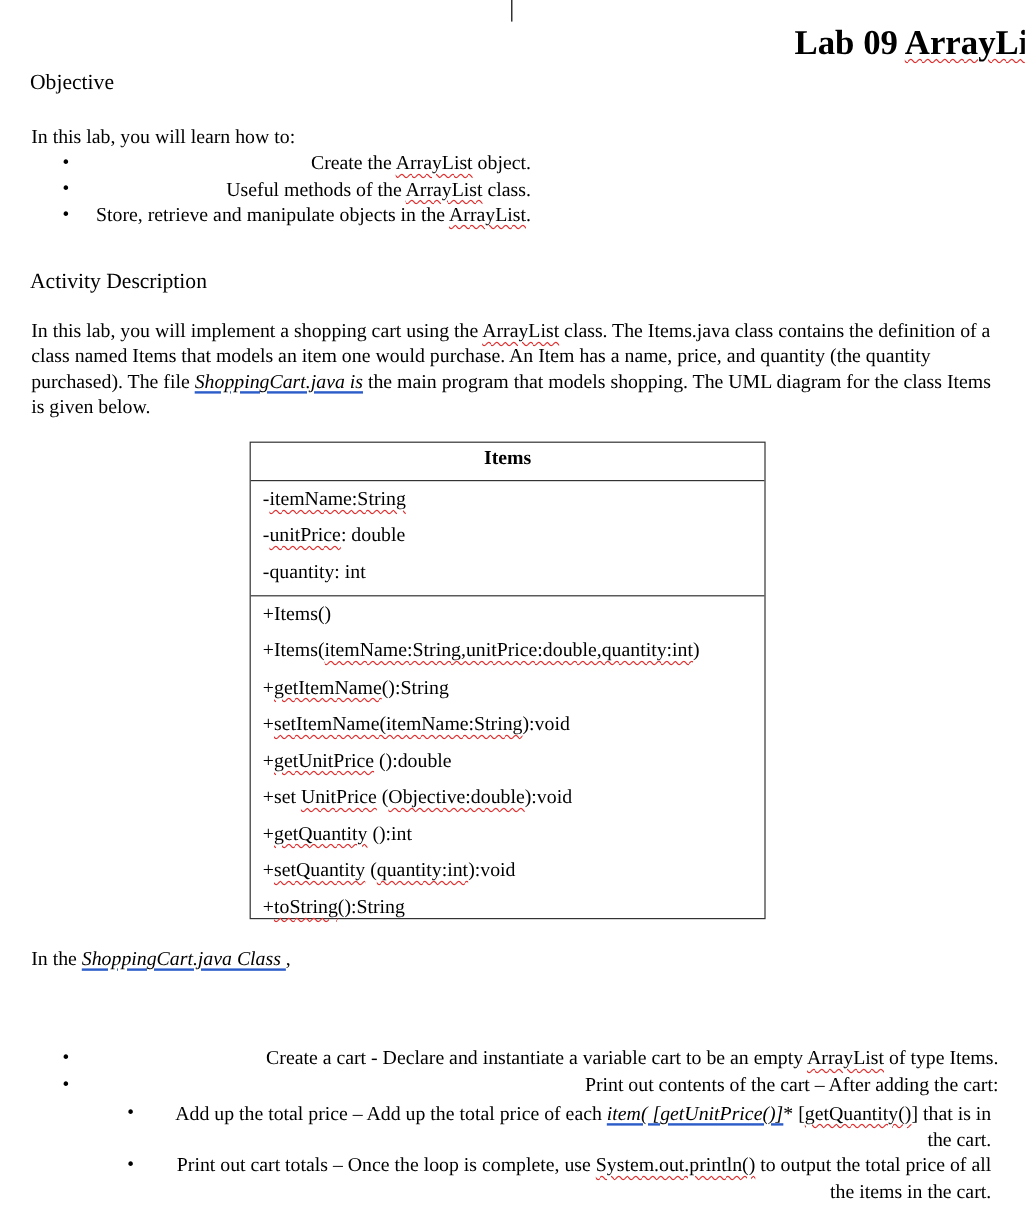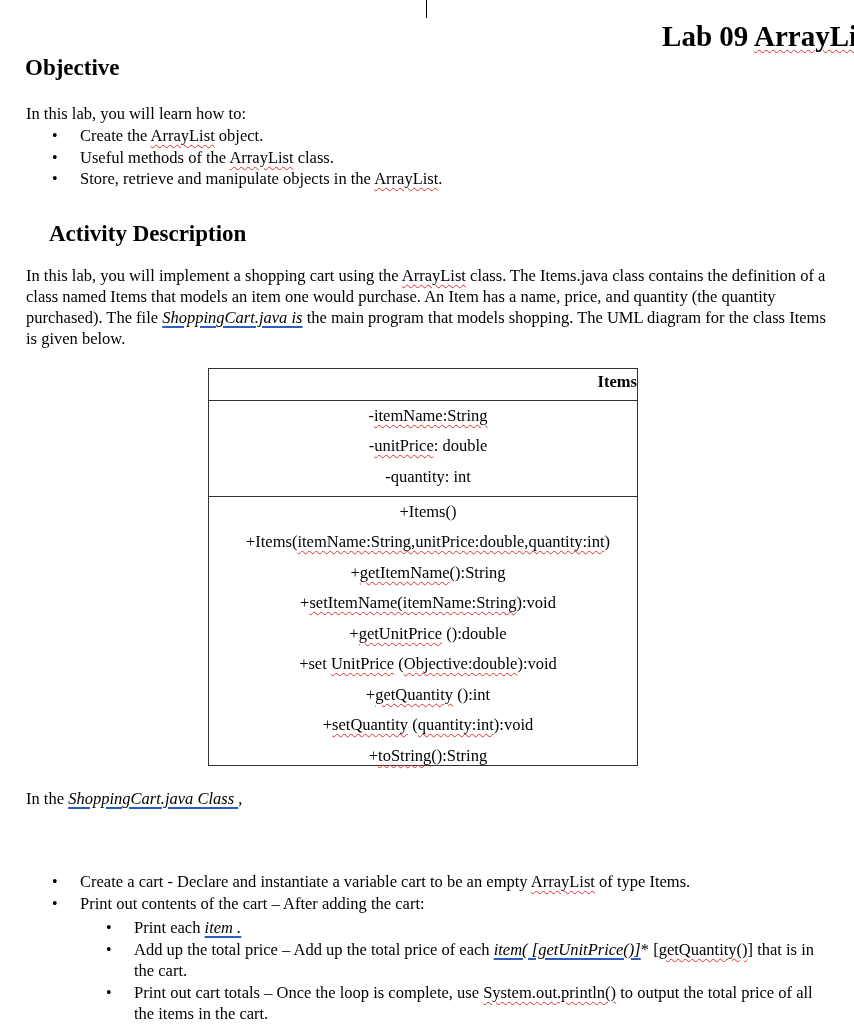--- a/index.html
+++ b/index.html
@@ -6,52 +6,52 @@
     body {
       width: 854px; height: 1024px; position: relative; overflow: hidden;
       font-family: "Liberation Serif", "DejaVu Serif", serif;
       color: #000; font-size: 16.5px;
     }
     .cursor { position: absolute; left: 426px; top: 0; width: 1px; height: 18px; background: #000; }
     .title {
       position: absolute; top: 18px; left: 0; width: 854px; text-align: right;
       font-weight: bold; font-size: 29px; line-height: 36px; margin-left: 24px;
     }
-    .h2 { position: absolute; left: 25px; font-weight: bold; font-size: 23px; line-height: 28px; }
+    .h2 { position: absolute; left: 25px; font-weight: normal; font-size: 18px; line-height: 28px; }
     .para { position: absolute; left: 26px; width: 805px; line-height: 21px; }
     .spell { text-decoration: underline wavy #e03030; text-decoration-thickness: 1px; text-underline-offset: 3px; }
     .link { text-decoration: underline; text-decoration-color: #2b5cc8; text-decoration-thickness: 1.5px; text-underline-offset: 3px; font-style: italic; }
     ul.bl { position: absolute; margin: 0; padding: 0; list-style: none; }
-    ul.bl li { position: relative; padding-left: 28px; line-height: 21.5px; }
+    ul.bl li { position: relative; padding-left: 28px; line-height: 21.5px; text-align: right; }
     ul.bl li::before { content: "\2022"; position: absolute; left: 0; top: 0; font-size: 16px; }
     .uml {
       position: absolute; left: 208px; top: 368px; width: 430px; height: 398px;
       border: 1.5px solid #333; box-sizing: border-box;
     }
-    .uml .head { height: 31px; border-bottom: 1.5px solid #333; text-align: right; font-weight: bold; line-height: 26px; }
+    .uml .head { height: 31px; border-bottom: 1.5px solid #333; text-align: center; font-weight: bold; line-height: 26px; }
     .uml .attrs { border-bottom: 1.5px solid #333; padding: 0 0 4px 0; }
-    .uml .row { padding-left: 10px; height: 30.5px; line-height: 30.5px; white-space: nowrap; text-align: center; }
+    .uml .row { padding-left: 10px; height: 30.5px; line-height: 30.5px; white-space: nowrap; }
     .uml .attrs .row { height: 30.3px; }
   </style>
 </head>
 <body>
 
 <div class="cursor"></div>
 
 <div class="title"><span>Lab 09 </span><span class="spell">ArrayList</span></div>
 
 <div class="h2" style="top:54px;">Objective</div>
 <div class="para" style="top:103px;">In this lab, you will learn how to:</div>
 <ul class="bl" style="left:52px; top:125px;">
   <li><span>Create the </span><span class="spell">ArrayList</span><span> object.</span></li>
   <li><span>Useful methods of the </span><span class="spell">ArrayList</span><span> class.</span></li>
   <li><span>Store, retrieve and manipulate objects in the </span><span class="spell">ArrayList</span><span>.</span></li>
 </ul>
 
-<div class="h2" style="top:220px;margin-left:24px;">Activity Description</div>
+<div class="h2" style="top:220px;">Activity Description</div>
 <div class="para" style="top:265px;"><span>In this lab, you will implement a shopping cart using the </span><span class="spell">ArrayList</span><span> class. The Items.java class contains the definition of a class named Items that models an item one would purchase. An Item has a name, price, and quantity (the quantity purchased). The file </span><span class="link">ShoppingCart.java  is</span><span> the main program that models shopping. The UML diagram for the class Items is given below.</span></div>
 
 <div class="uml">
   <div class="head">Items</div>
   <div class="attrs">
     <div class="row"><span>-</span><span class="spell">itemName:String</span></div>
     <div class="row"><span>-</span><span class="spell">unitPrice</span><span>: double</span></div>
     <div class="row">-quantity: int</div>
   </div>
   <div class="methods">
@@ -68,16 +68,15 @@
 </div>
 
 <div class="para" style="top:788px;"><span>In the </span><span class="link">ShoppingCart.java  Class </span><span>,</span></div>
 
 <ul class="bl" style="left:52px; top:830px; width:780px;margin-top:41px;">
   <li><span>Create a cart - Declare and instantiate a variable cart to be an empty </span><span class="spell">ArrayList</span><span> of type Items.</span></li>
   <li><span>Print out contents of the cart – After adding the cart:</span></li>
 </ul>
 
 <ul class="bl" style="left:106px; top:917px; width:720px;">
-  <li><span>Print each </span><span class="link">item .</span></li>
   <li><span>Add up the total price – Add up the total price of each </span><span class="link">item( [getUnitPrice()]</span><span>* [</span><span class="spell">getQuantity()</span><span>] that is in the cart.</span></li>
   <li><span>Print out cart totals – Once the loop is complete, use </span><span class="spell">System.out.println()</span><span> to output the total price of all the items in the cart.</span></li>
 </ul>
 
 </body></html>

